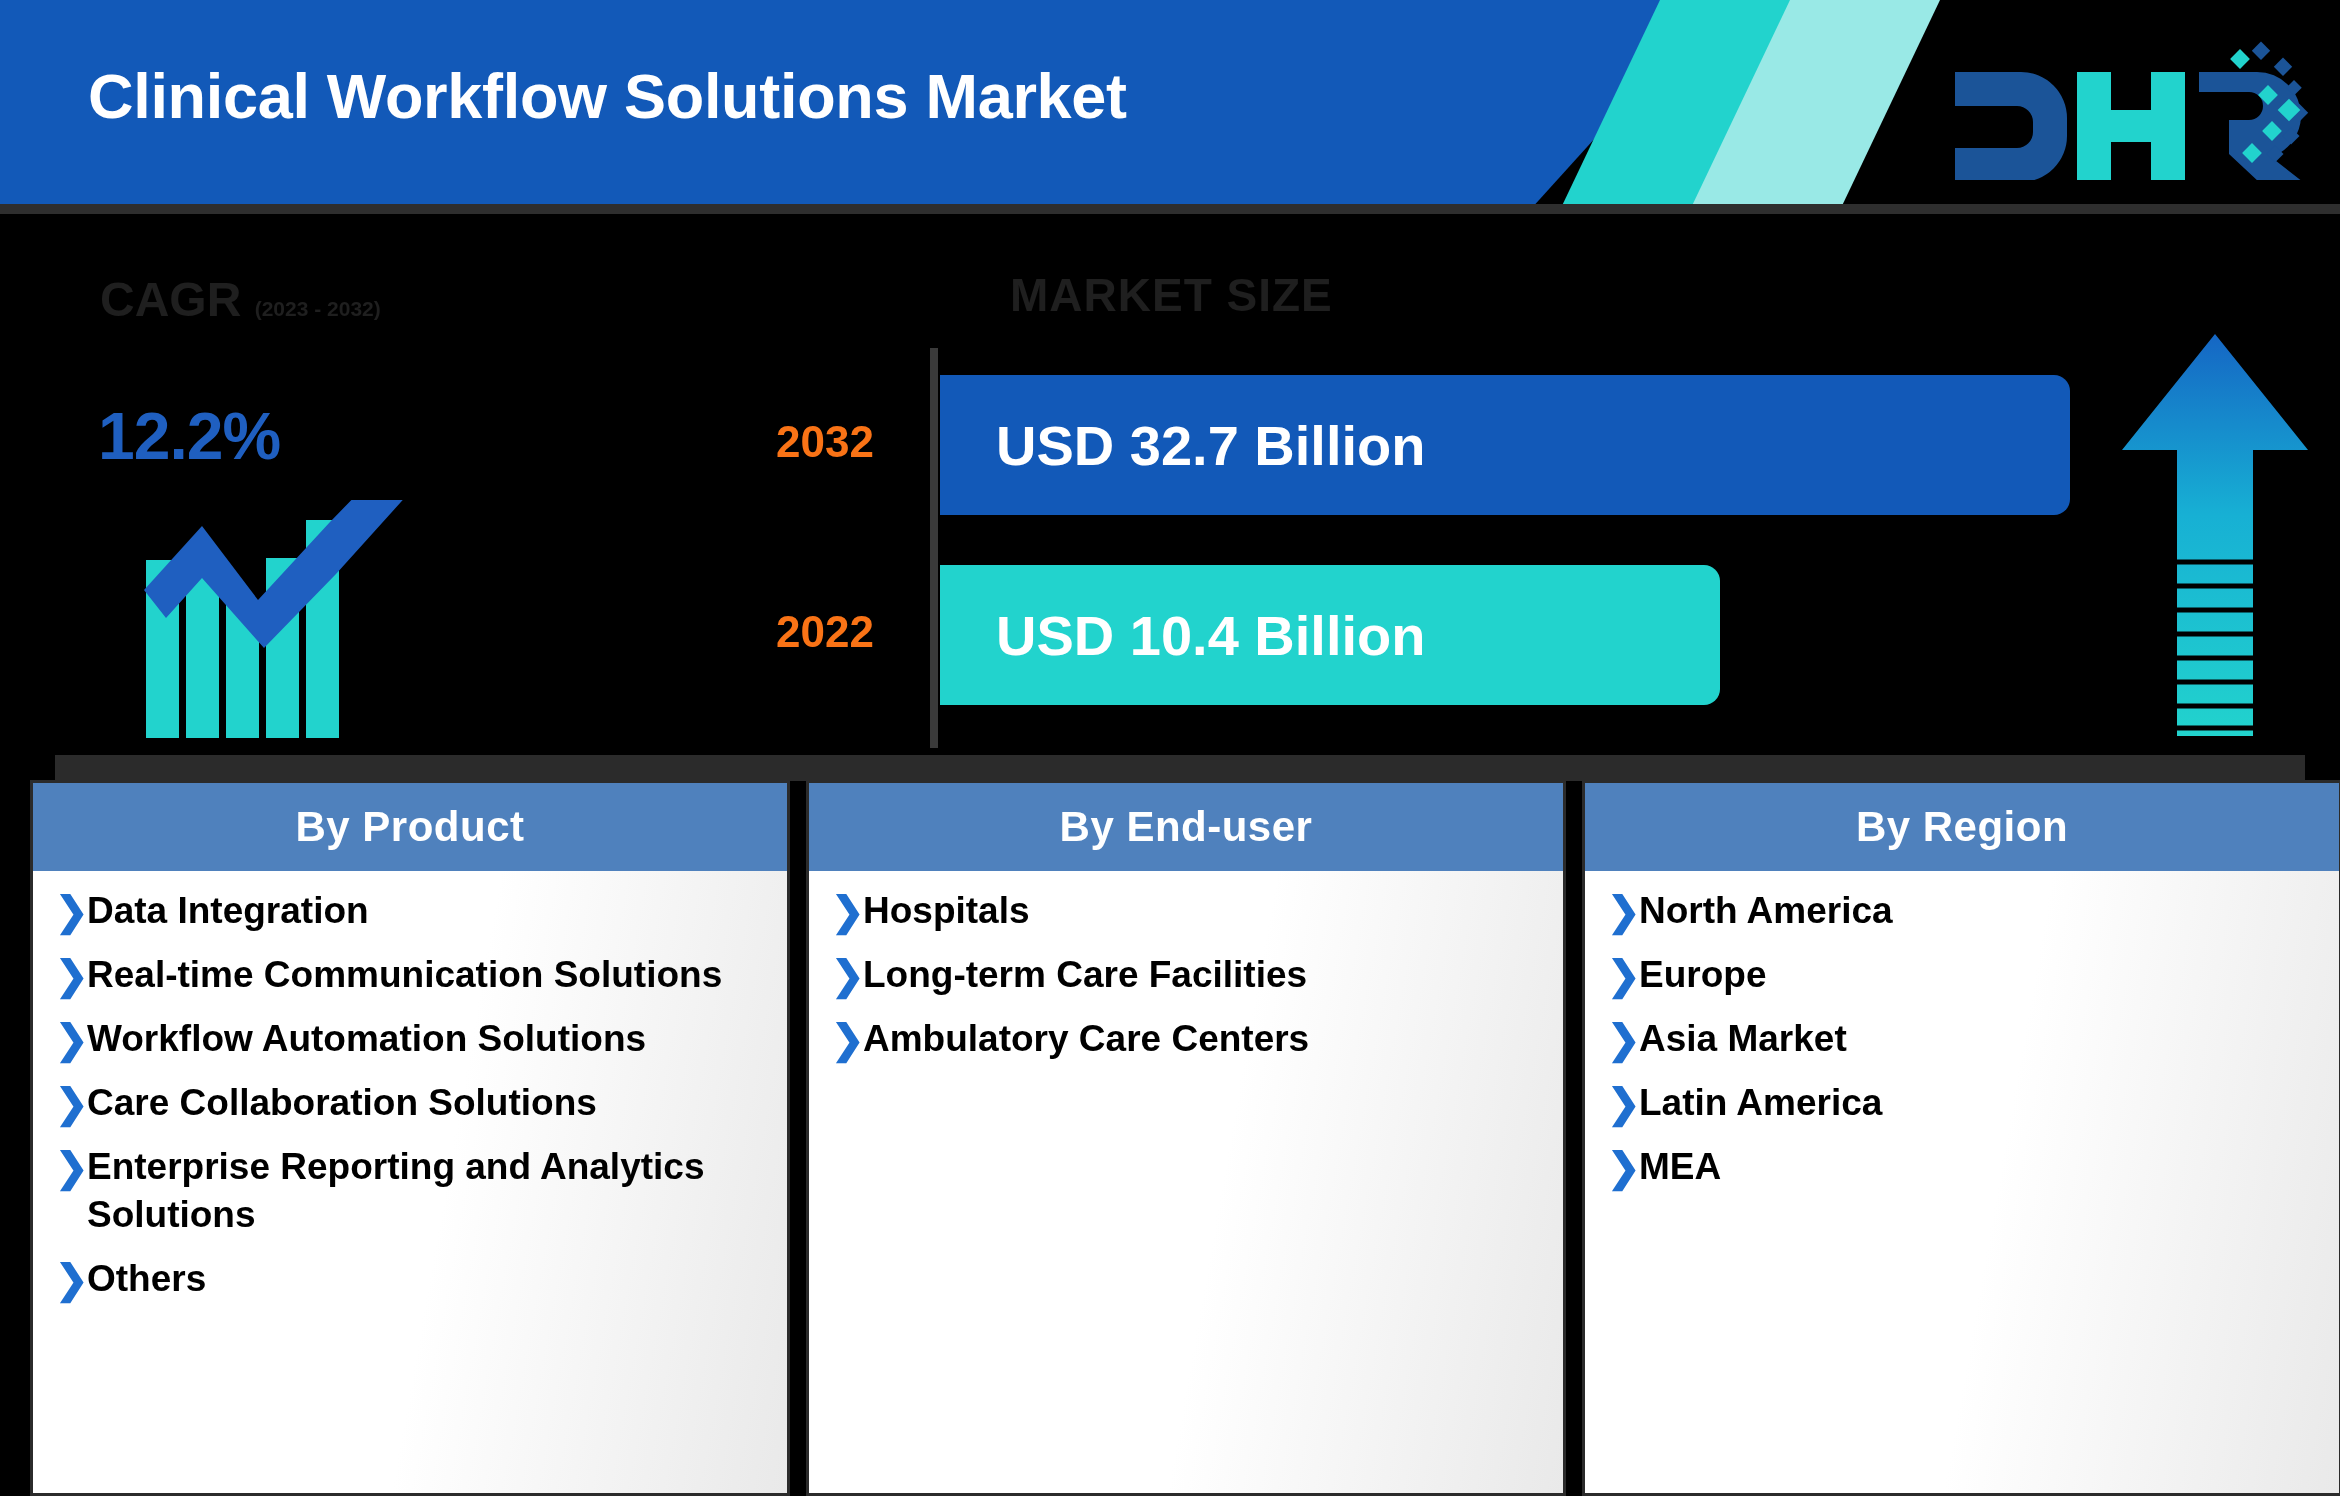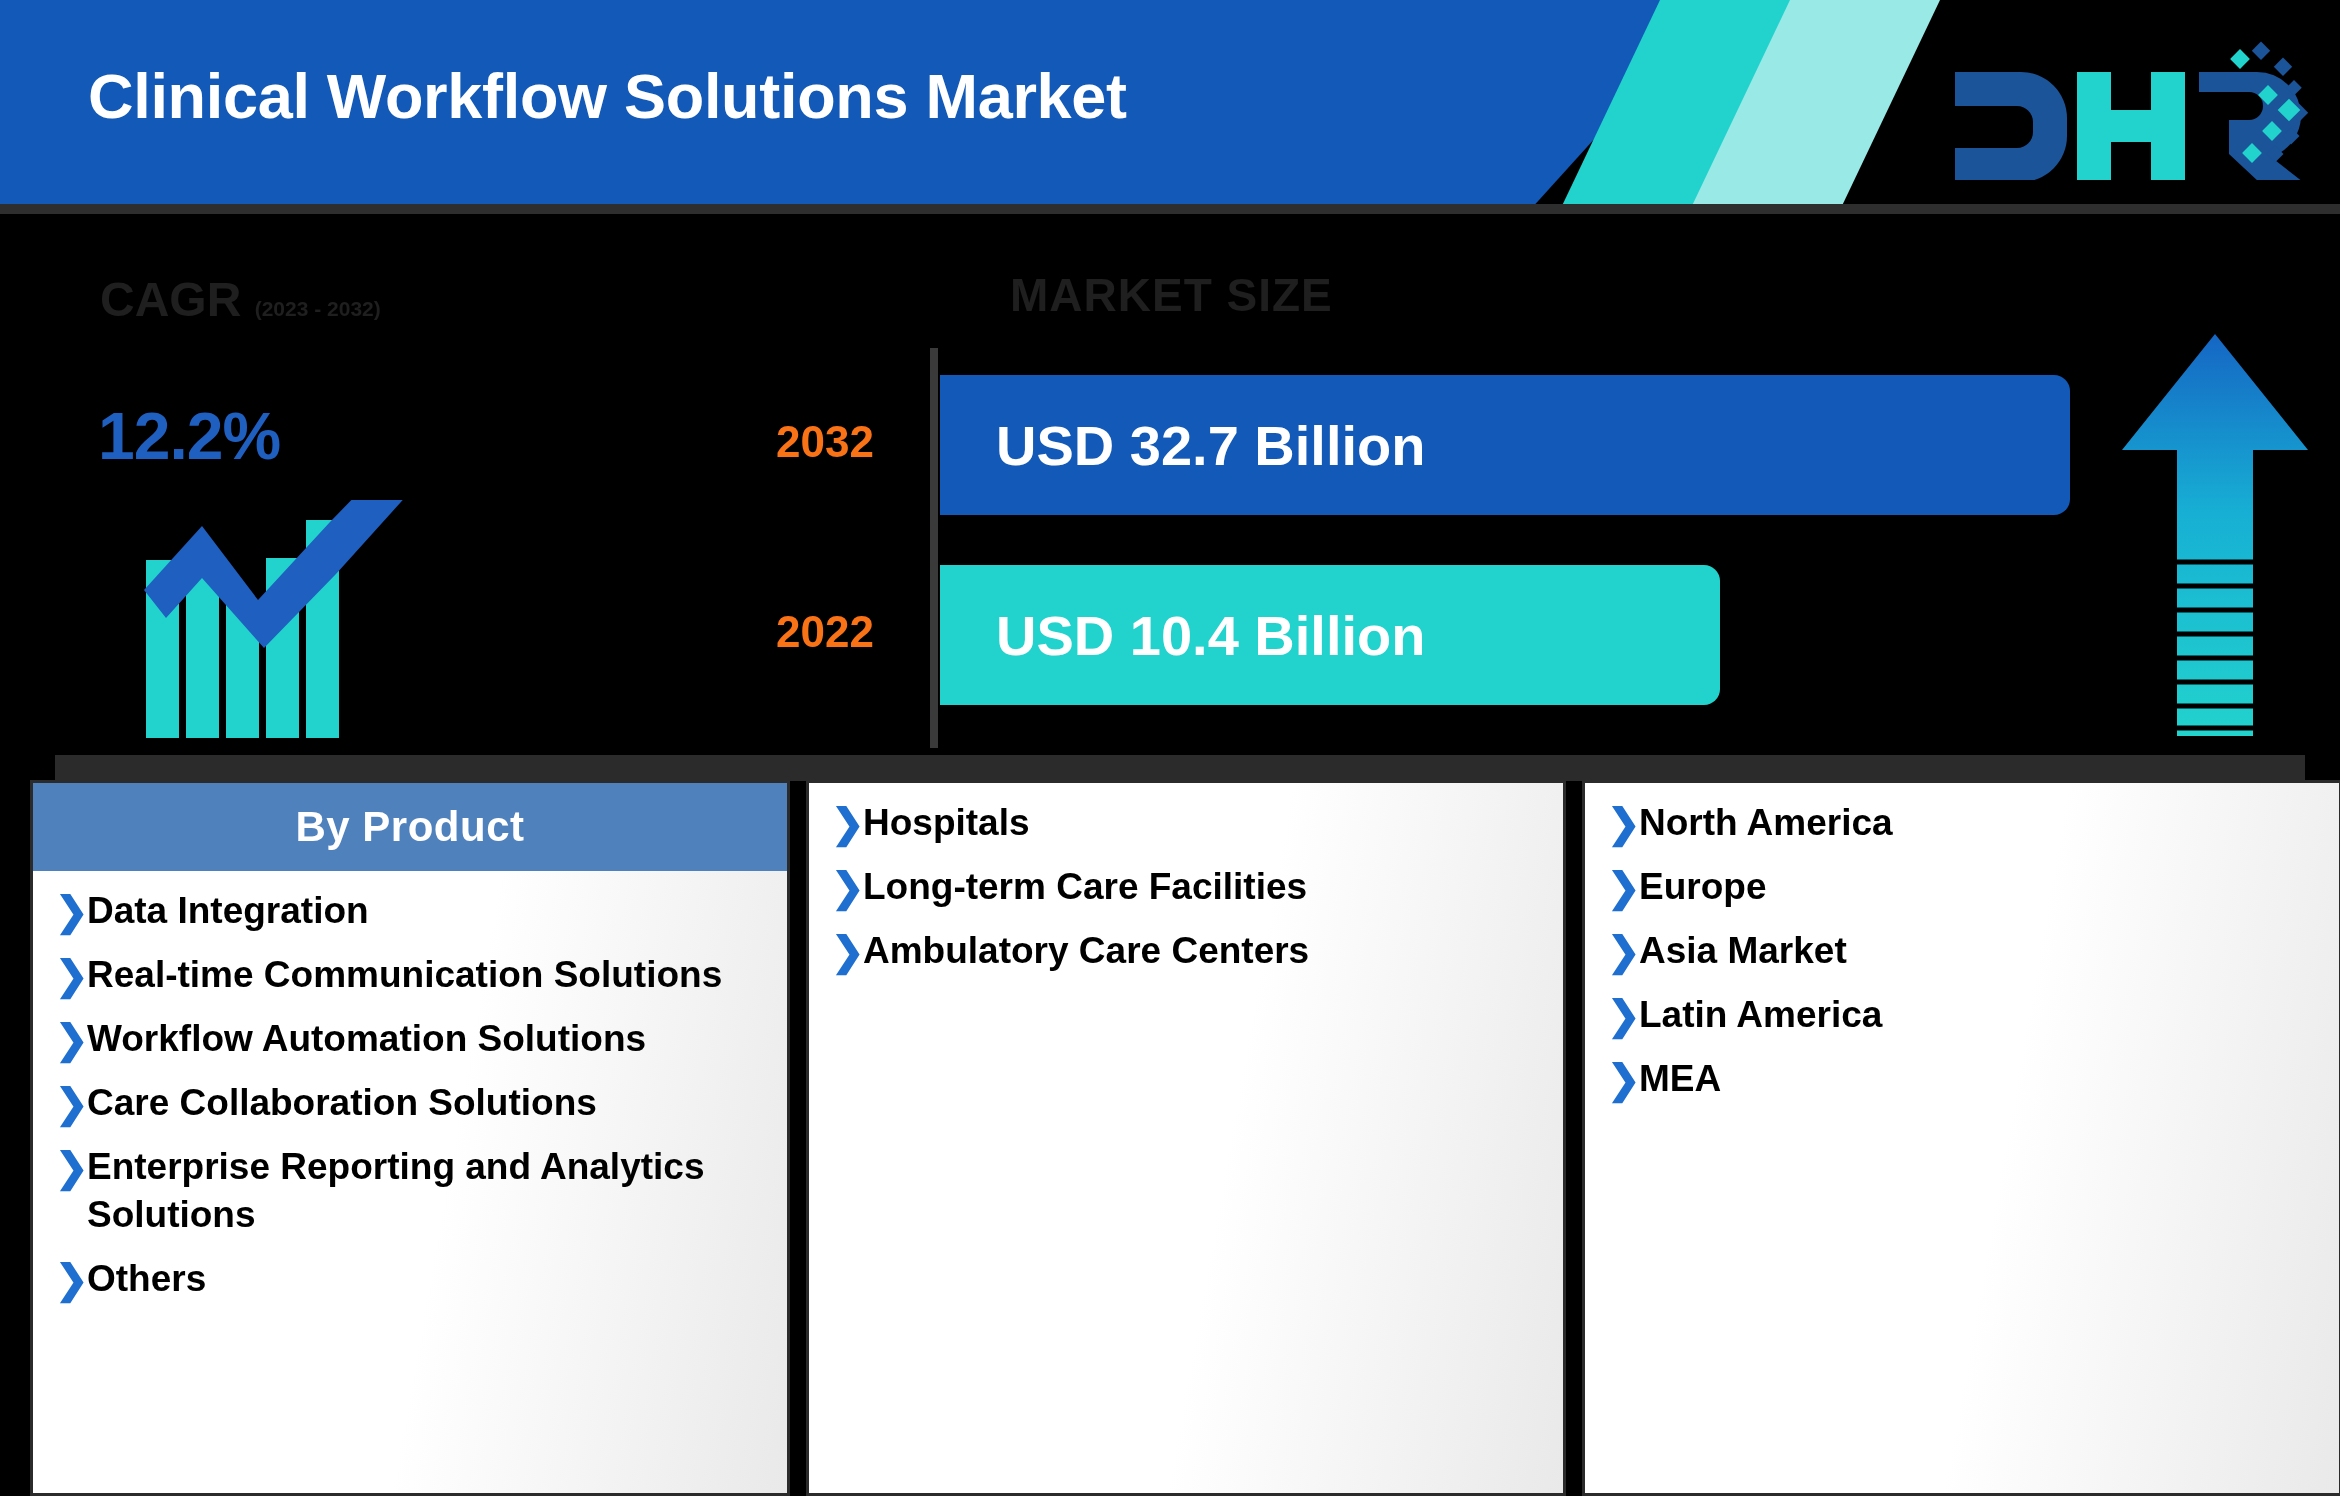--- a/index.html
+++ b/index.html
@@ -253,37 +253,43 @@
         <span class="bullet-text">Enterprise Reporting and Analytics Solutions</span>
       </div>
       <div class="bullet-item">
         <span class="chev">❯</span>
         <span class="bullet-text">Others</span>
       </div>
     </div>
   </div>
 
   <div class="col col-enduser">
+    <div class="col-head">
+      <span class="col-head-text">By End-user</span>
+    </div>
     <div class="col-body">
       <div class="bullet-item">
         <span class="chev">❯</span>
         <span class="bullet-text">Hospitals</span>
       </div>
       <div class="bullet-item">
         <span class="chev">❯</span>
         <span class="bullet-text">Long-term Care Facilities</span>
       </div>
       <div class="bullet-item">
         <span class="chev">❯</span>
         <span class="bullet-text">Ambulatory Care Centers</span>
       </div>
     </div>
   </div>
 
   <div class="col col-region">
+    <div class="col-head">
+      <span class="col-head-text">By Region</span>
+    </div>
     <div class="col-body">
       <div class="bullet-item">
         <span class="chev">❯</span>
         <span class="bullet-text">North America</span>
       </div>
       <div class="bullet-item">
         <span class="chev">❯</span>
         <span class="bullet-text">Europe</span>
       </div>
       <div class="bullet-item">

